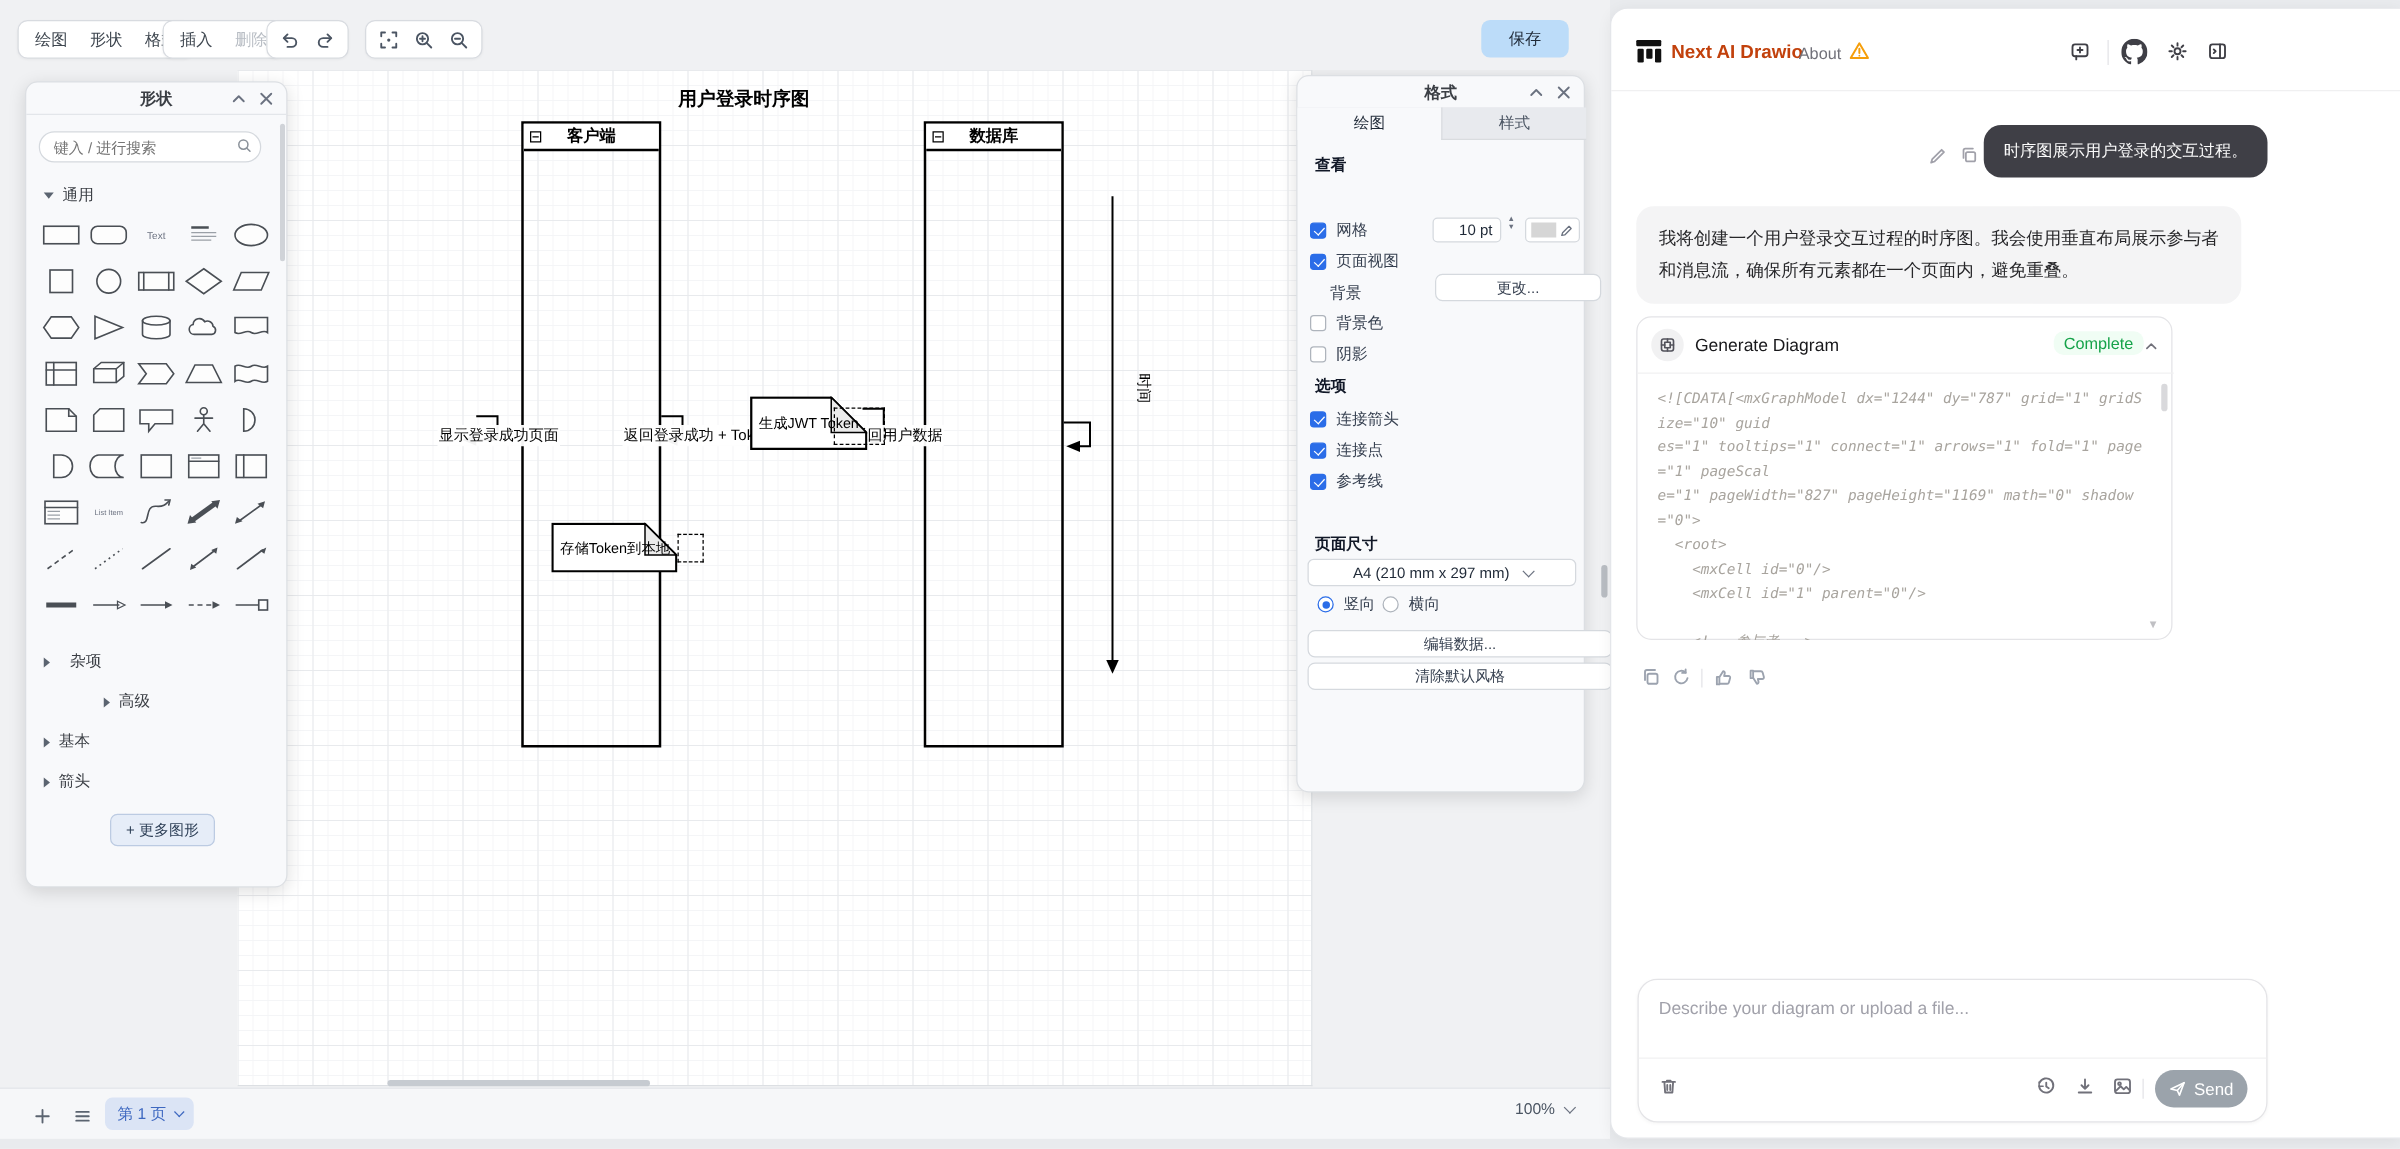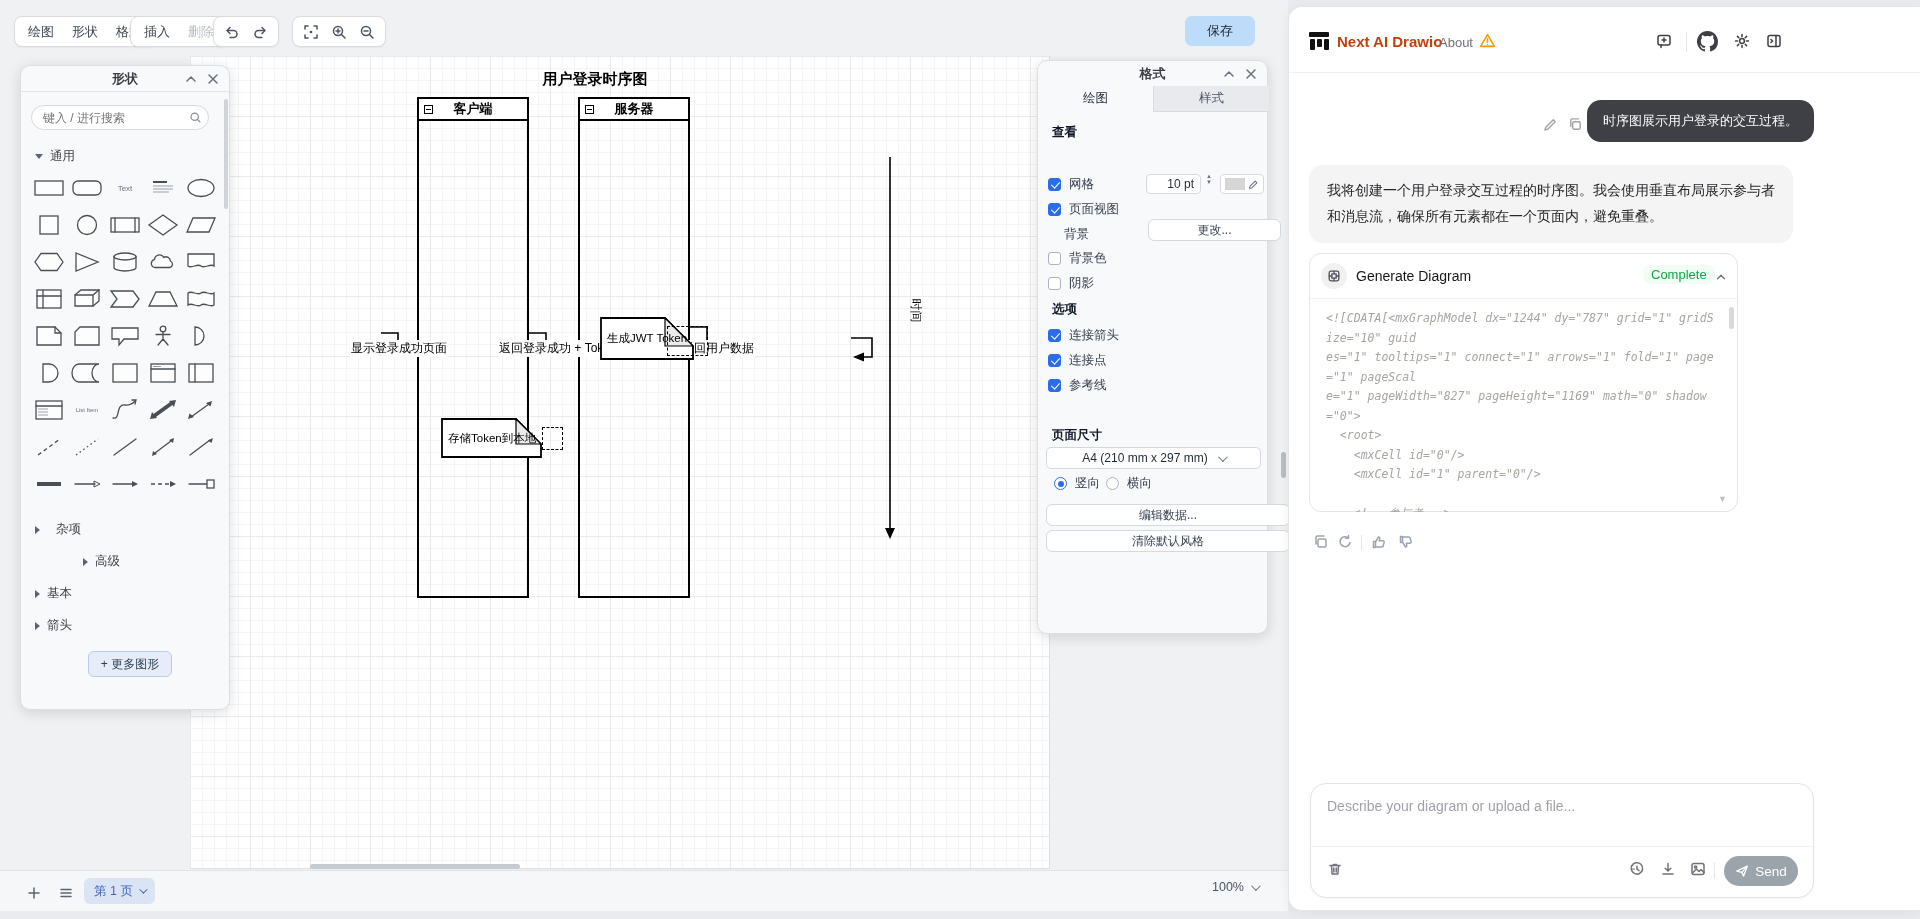--- a/index.html
+++ b/index.html
@@ -168,24 +168,24 @@
     <div id="canvas-area">
       <div id="page"></div>
       <div id="diagram-title">用户登录时序图</div>
 
       <div class="lane" style="left:417px;">
         <div class="lane-head">
             <span class="collapse-box"></span>
             <span>客户端</span>
           </div>
       </div>
-      <div class="lane" style="left:578px;">
+      <div class="lane" style="left:739px;">
         <div class="lane-head">
             <span class="collapse-box"></span>
-            <span>服务器</span>
+            <span>数据库</span>
           </div>
       </div>
 
       <svg id="connectors" width="1000" height="560">
         <g stroke="#000" stroke-width="1.6" fill="none">
           <path d="M381,277 H398 V296 H381"></path>
           <path d="M529,277 H546 V296 H540"></path>
           <path d="M690,271 H707 V296 H694"></path>
           <path d="M851,282 H872 V301 H857"></path>
           <line x1="890" y1="101" x2="890" y2="474"></line>

